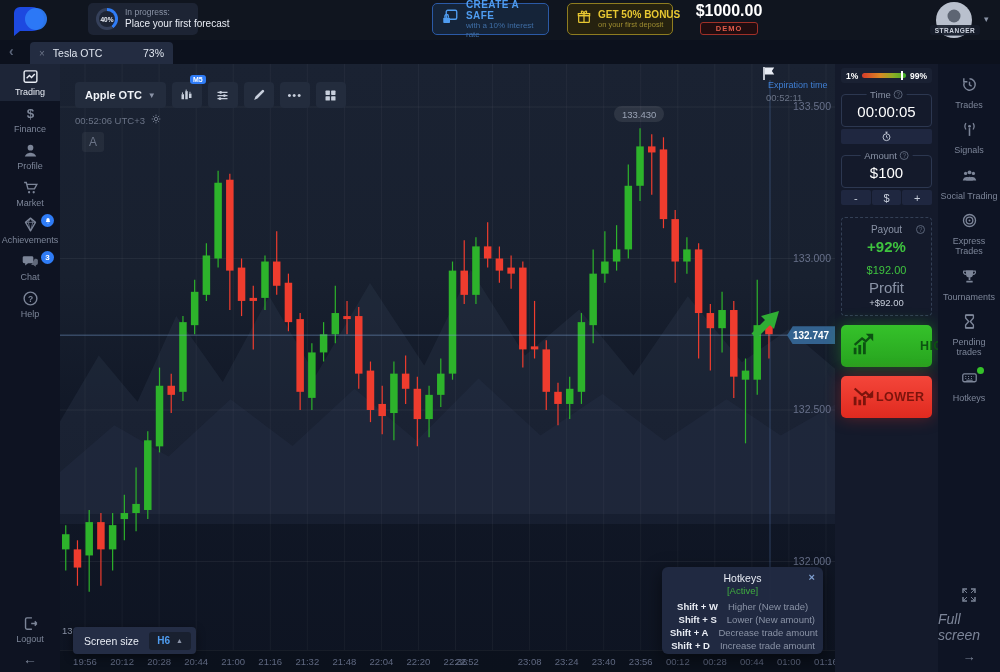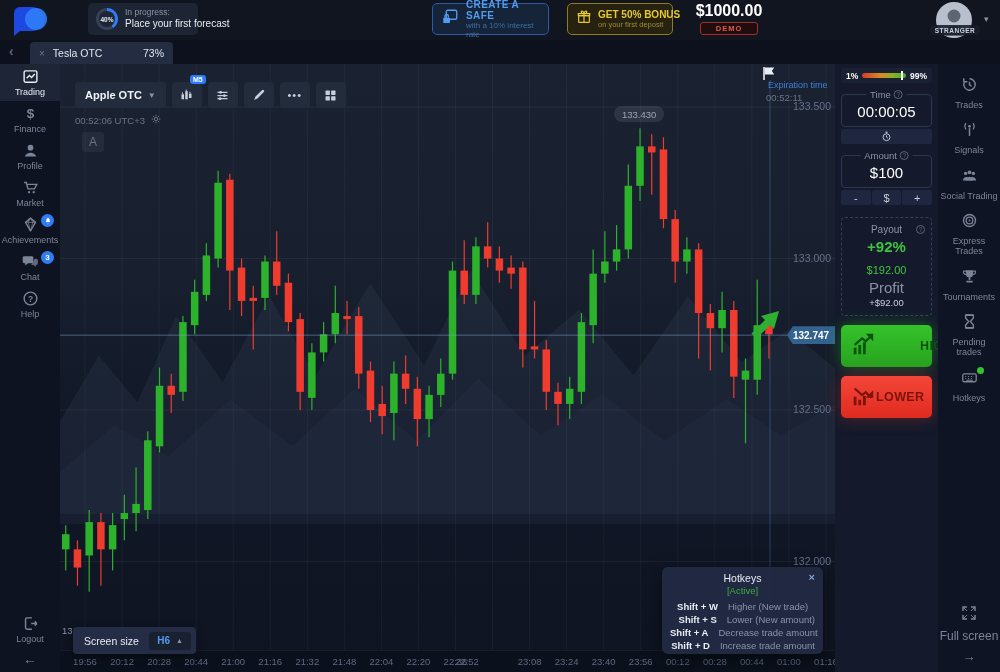--- a/index.html
+++ b/index.html
@@ -130,21 +130,21 @@
 
   
   #rsb { position:absolute; left:938px; top:64px; width:62px; height:608px; background:#0e1424; display:flex; flex-direction:column; align-items:center; padding-top:12px; }
   .rnav { position:relative; width:62px; display:flex; flex-direction:column; align-items:center; gap:3px; color:#7c8598; margin-bottom:11px; cursor:pointer; }
   .rnav svg { width:17px; height:17px; }
   .rnav .rlb { font-size:9px; text-align:center; line-height:1.15; width:58px; }
   .rnav .dot { position:absolute; top:-2px; right:16px; width:7px; height:7px; border-radius:50%; background:#35c22a; }
   #rsb .spacer { flex:1; }
   #fullscreen { display:flex; flex-direction:column; align-items:center; gap:4px; color:#7c8598; margin-bottom:6px; cursor:pointer; }
   #fullscreen svg { width:16px; height:16px; }
-  #fullscreen .rlb { font-size:12px; }
+  #fullscreen .rlb { font-size:14px;font-style:italic; }
   #panel-arrow { color:#7c8598; font-size:13px; margin-bottom:8px; cursor:pointer; }
 </style>
 </head>
 <body>
 
 <div id="app">
 
   <div id="topbar">
     <div class="logo">
       <svg viewBox="0 0 40 30">

